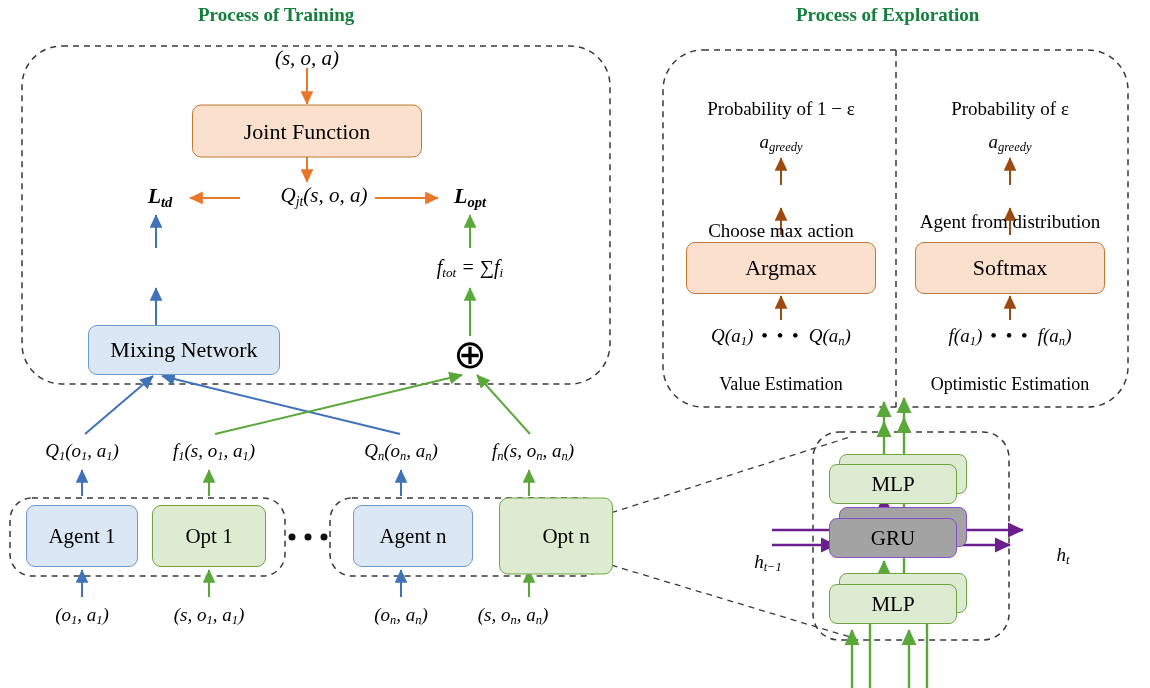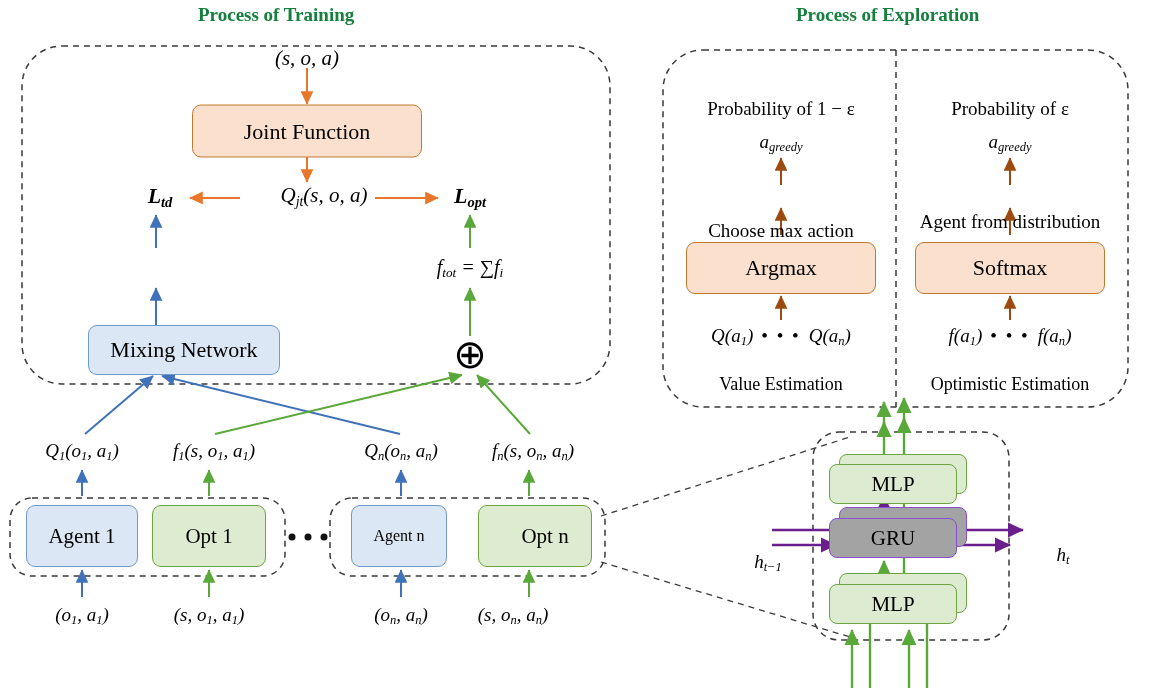--- a/index.html
+++ b/index.html
@@ -180,22 +180,22 @@
 </div>
 <div class="lbl" style="left:401px;top:452px;font-size:19px;">
   <span class="math">Q</span><sub class="math">n</sub><span class="math">(o</span><sub class="math">n</sub><span class="math">, a</span><sub class="math">n</sub><span class="math">)</span>
 </div>
 <div class="lbl" style="left:533px;top:452px;font-size:19px;">
   <span class="math">f</span><sub class="math">n</sub><span class="math">(s, o</span><sub class="math">n</sub><span class="math">, a</span><sub class="math">n</sub><span class="math">)</span>
 </div>
 
 <div class="bx bx-blue" style="left:82px;top:536px;width:112px;height:62px;font-size:21px;">Agent 1</div>
 <div class="bx bx-green" style="left:209px;top:536px;width:114px;height:62px;font-size:21px;">Opt 1</div>
-<div class="bx bx-blue" style="left:399px;top:536px;width:96px;height:62px;font-size:16px;">Agent n</div>
-<div class="bx bx-green" style="left:535px;top:536px;width:114px;height:62px;font-size:21px;padding-left:20px;">Opt n</div>
+<div class="bx bx-blue" style="left:413px;top:536px;width:120px;height:62px;font-size:21px;">Agent n</div>
+<div class="bx bx-green" style="left:556px;top:536px;width:114px;height:77px;font-size:21px;padding-left:20px;">Opt n</div>
 
 <div class="dots" style="left:308px;top:537px;">
   <i></i>
       <i></i>
       <i></i>
 </div>
 
 <div class="lbl" style="left:82px;top:616px;font-size:19px;">
   <span class="math">(o</span><sub class="math">1</sub><span class="math">, a</span><sub class="math">1</sub><span class="math">)</span>
 </div>

